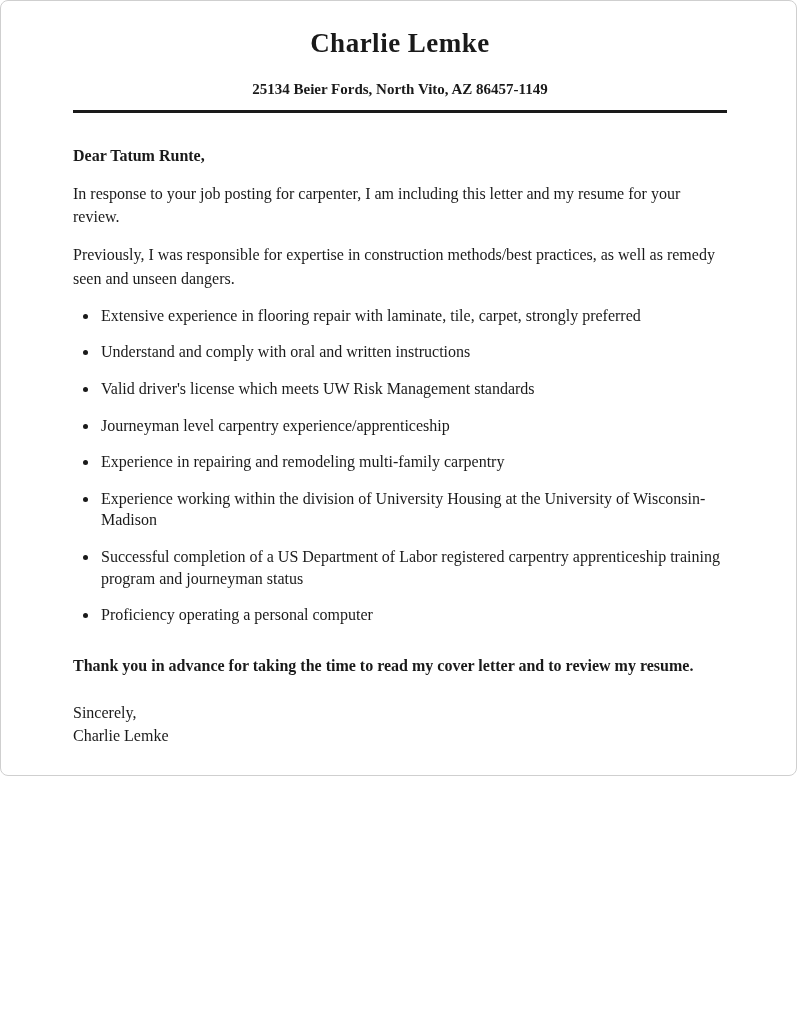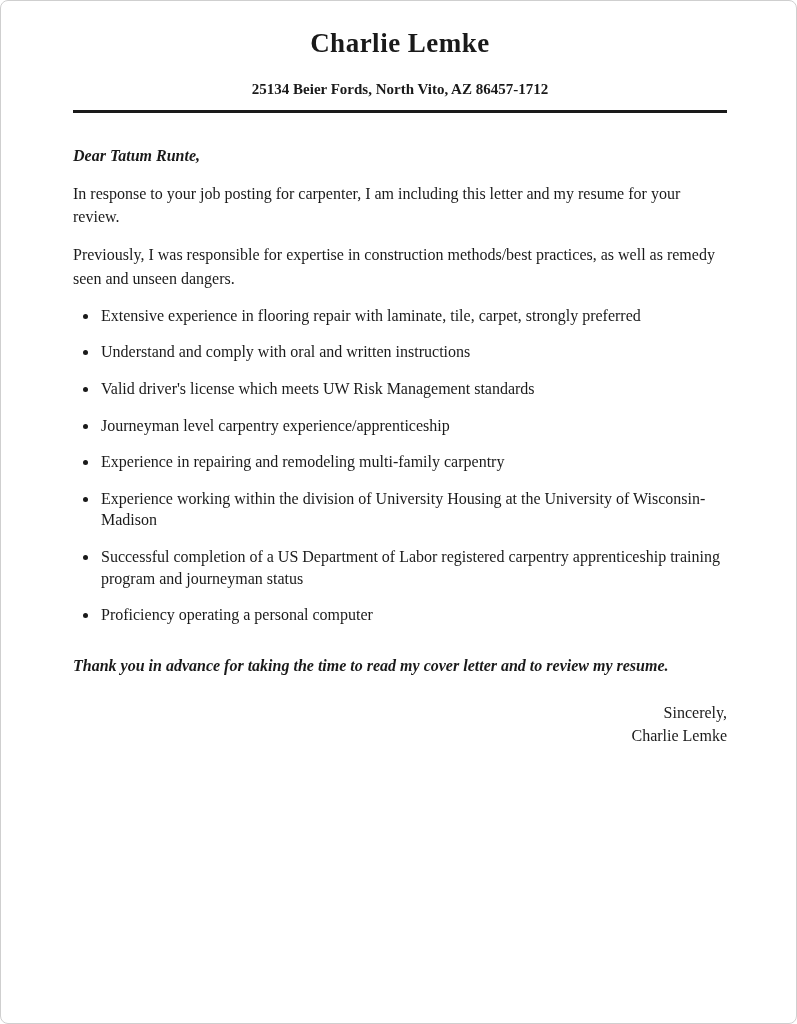--- a/index.html
+++ b/index.html
@@ -3,21 +3,21 @@
 <meta charset="utf-8">
 <style>
   html, body {
     margin: 0;
     padding: 0;
     background: #ffffff;
   }
   .page {
     position: relative;
     width: 797px;
-    height: 1024px;
+    height: 776px;
     box-sizing: border-box;
     background: #ffffff;
     border: 1px solid #cfcfcf;
     border-radius: 8px;
     font-family: "Liberation Serif", "DejaVu Serif", serif;
     color: #1a1a1a;
     padding: 26px 69px 0 72px;
     overflow: hidden;
   }
   .letter-header { text-align: center; }
@@ -37,42 +37,42 @@
     margin-top: 12px;
     height: 2.5px;
     background: #1a1a1a;
   }
   .letter-body {
     margin-top: 31px;
     font-size: 16px;
     line-height: 1.45;
   }
   .letter-body p { margin: 15px 0; }
-  .salutation, .thanks-line { font-weight: bold; font-style: italic; }
+  .salutation, .thanks-line { font-weight: bold; }
   .qualifications-list {
     margin: 14px 0 15px 0;
     padding-left: 26px;
     line-height: 1.35;
   }
   .qualifications-list li {
     margin: 15px 0;
     padding-left: 2px;
   }
   .thanks-line { margin-top: 28px !important; }
-  .closing-block { margin-top: 24px !important; margin-bottom: 0 !important; text-align: right; }
+  .closing-block { margin-top: 24px !important; margin-bottom: 0 !important; }
   .closing-line, .signature-line { display: block; }
 </style>
 </head>
 <body>
 
 <div class="page">
 
   <header class="letter-header">
     <h1 class="sender-name">Charlie Lemke</h1>
-    <div class="sender-address">25134 Beier Fords, North Vito, AZ 86457-1712</div>
+    <div class="sender-address">25134 Beier Fords, North Vito, AZ 86457-1149</div>
     <div class="header-rule"></div>
   </header>
 
   <main class="letter-body">
 
     <p class="salutation">Dear Tatum Runte,</p>
 
     <p>In response to your job posting for carpenter, I am including this letter and my resume for your review.</p>
 
     <p>Previously, I was responsible for expertise in construction methods/best practices, as well as remedy seen and unseen dangers.</p>

